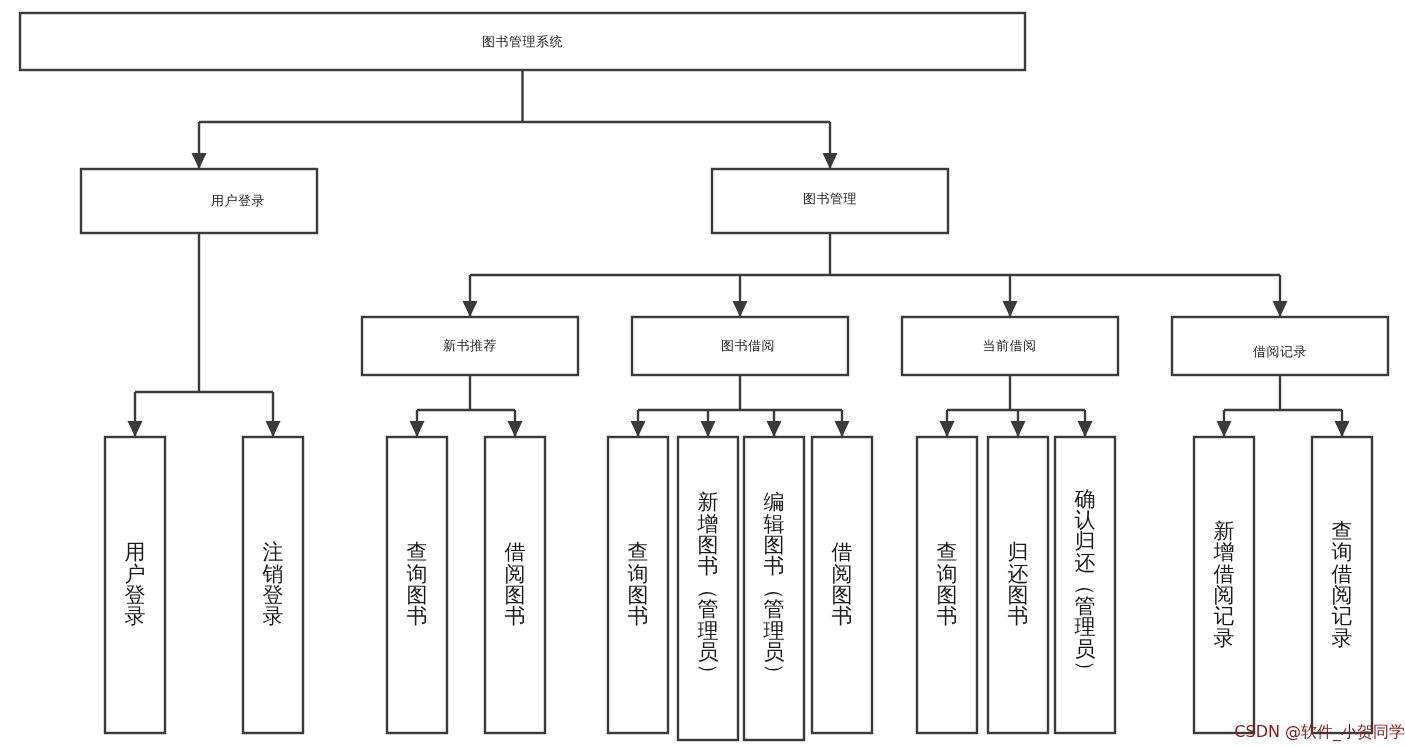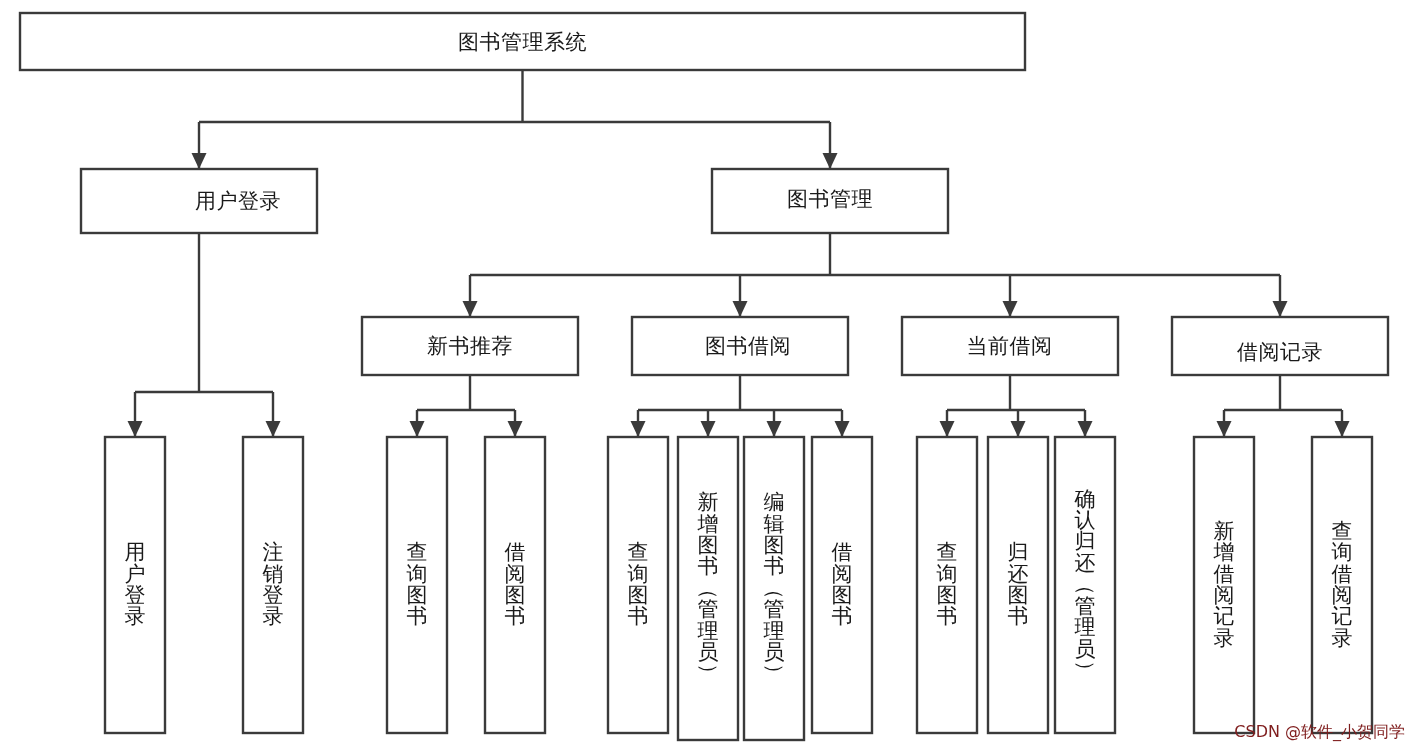--- a/index.html
+++ b/index.html
@@ -57,21 +57,21 @@
   }
   .vlabel span {
     display: block;
   }
   .hlabel {
     position: absolute;
     display: flex;
     align-items: center;
     justify-content: center;
     font-family: "DejaVu Sans", "Liberation Sans", sans-serif;
-    font-size: 21px;
+    font-size: 13px;
     color: #1a1a1a;
     pointer-events: none;
     letter-spacing: 0.5px;
   }
   .watermark {
     position: absolute;
     right: 0;
     bottom: 4px;
     font-family: "DejaVu Sans", "Liberation Sans", sans-serif;
     font-size: 16px;

